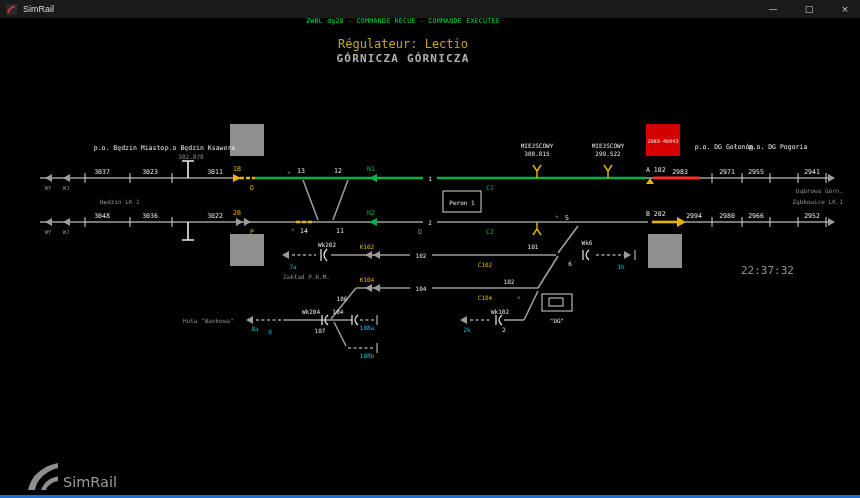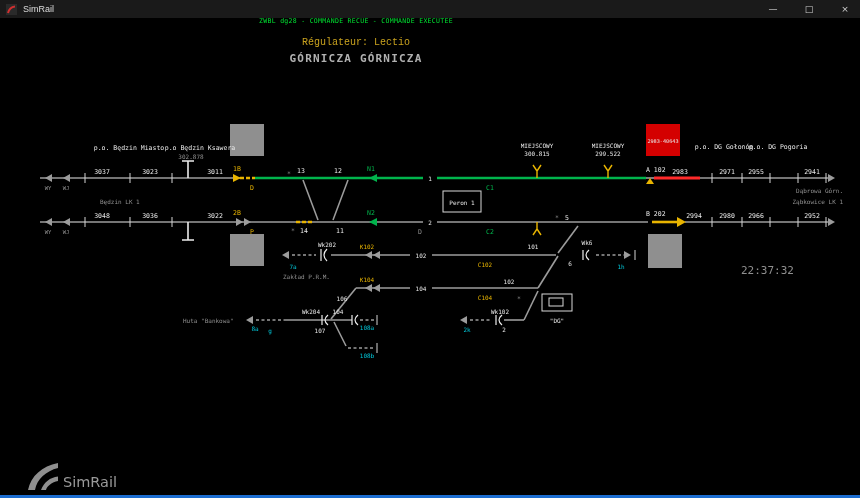--- a/index.html
+++ b/index.html
@@ -3,23 +3,23 @@
 <meta charset="utf-8">
 <style>
   html,body{margin:0;padding:0;}
   body{width:860px;height:498px;position:relative;background:var(--bg,#000);overflow:hidden;
        font-family:"DejaVu Sans Mono",monospace;}
   .titlebar{position:absolute;top:0;left:0;width:860px;height:18px;background:#1a1a1a;
             display:flex;align-items:center;gap:6px;padding-left:6px;box-sizing:border-box;z-index:5;}
   .tb-title{font:9px "Liberation Sans",sans-serif;color:#dcdcdc;}
   .tb-spacer{flex:1;}
   .tb-btn{width:30px;text-align:center;font:9px/18px "DejaVu Sans",sans-serif;color:#d0d0d0;}
-  .hdr{position:absolute;left:0;width:712px;text-align:center;z-index:4;}
+  .hdr{position:absolute;left:0;width:712px;text-align:center;z-index:4;padding-left:47px;}
   .hdr-command{top:17px;font-size:6.5px;letter-spacing:.3px;color:var(--command_green,#00e432);}
-  .hdr-regulator{top:37px;font-size:10px;color:var(--gold,#c9a21e);font-family:Liberation Mono, monospace;}
+  .hdr-regulator{top:37px;font-size:12px;color:var(--gold,#c9a21e);}
   .hdr-station{top:52px;font-size:11px;font-weight:bold;letter-spacing:1.2px;color:var(--title_gray,#b0b0b0);}
   .accent-bar{position:absolute;left:0;bottom:0;width:860px;height:3px;background:var(--accent,#1c6dd0);z-index:6;}
   svg.panel{position:absolute;top:0;left:0;z-index:1;}
   svg text{font-family:"DejaVu Sans Mono",monospace;}
   .tw{fill:var(--white,#e8e8e8);} .tdm{fill:var(--dim,#8f8f8f);} .tyl{fill:var(--yellow,#e8b400);}
   .tgr{fill:var(--green,#00b44c);} .tcy{fill:var(--cyan,#00c6d8);}
   .mid{text-anchor:middle;} .end{text-anchor:end;}
   .tk{stroke:var(--track,#9c9c9c);stroke-width:1.6;fill:none;}
   .tkd{stroke:var(--track,#9c9c9c);stroke-width:1.6;fill:none;stroke-dasharray:3 2.5;}
   .grnl{stroke:var(--green,#00b44c);stroke-width:2.6;}

